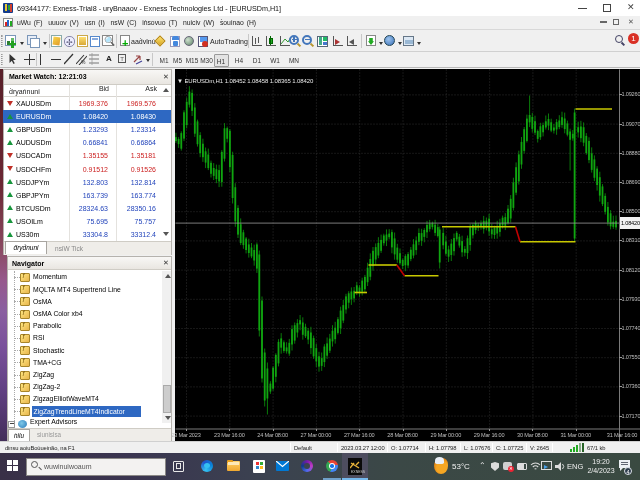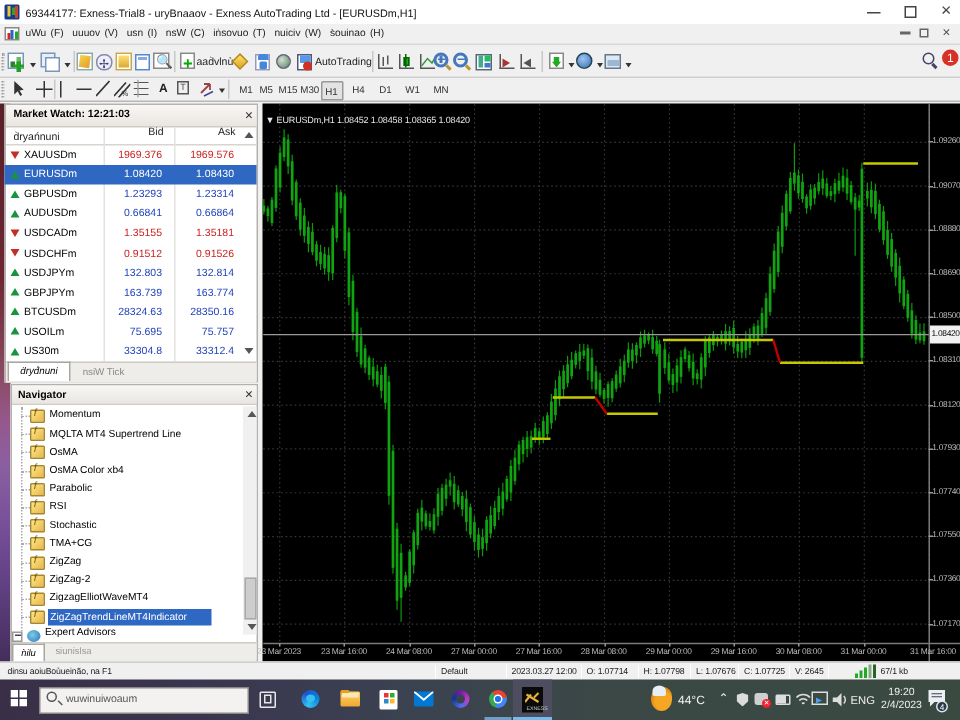--- a/index.html
+++ b/index.html
@@ -17,21 +17,21 @@
 .pricelab{position:absolute;left:621.5px;width:40px;font-size:5.6px;color:#bdbdbd;line-height:6px;letter-spacing:-0.2px;}
 .timelab{position:absolute;top:431.5px;font-size:5.6px;color:#bdbdbd;white-space:nowrap;transform:translateX(-50%);letter-spacing:-0.2px;}
 .trayic{position:absolute;top:461px;font-size:8px;color:#e8e8e8;}
 </style></head><body>
 
 <div class="abs" style="left:0;top:0;width:640px;height:15.5px;background:#fff;"></div>
 <div class="abs" style="left:3px;top:2.5px;width:10px;height:10px;background:#143c8c;border-radius:1px;"></div>
 <div class="abs" style="left:4.5px;top:4px;width:2px;height:7px;background:#e8c832;"></div>
 <div class="abs" style="left:7.5px;top:5px;width:2px;height:4.5px;background:#30a030;"></div>
 <div class="abs" style="left:10px;top:3.5px;width:1.5px;height:8px;background:#d04030;"></div>
-<div class="abs" style="left:17px;top:3.5px;font-size:7.2px;color:#111;">69344177: Exness-Trial8 - uryBnaaov - Exness AutoTrading Ltd - [EURUSDm,H1]</div>
+<div class="abs" style="left:17px;top:3.5px;font-size:7.2px;color:#111;">69344177: Exness-Trial8 - uryBnaaov - Exness Technologies Ltd - [EURUSDm,H1]</div>
 <div class="abs" style="left:578px;top:7.5px;width:9px;height:1px;background:#444;"></div>
 <div class="abs" style="left:603px;top:3.5px;width:8px;height:8px;border:1px solid #444;"></div>
 <div class="abs" style="left:627px;top:3px;font-size:9px;color:#444;line-height:9px;">✕</div>
 
 <div class="abs" style="left:0;top:15.5px;width:640px;height:14.5px;background:#f0f0f0;border-bottom:1px solid #d8d8d8;"></div>
 <div class="abs" style="left:3px;top:18px;width:10px;height:9px;background:#fff;border:1px solid #888;"></div>
 <div class="abs" style="left:4.5px;top:21.5px;width:2px;height:4px;background:#d22;"></div>
 <div class="abs" style="left:7px;top:19.5px;width:2px;height:6px;background:#26c;"></div>
 <div class="abs" style="left:10px;top:20.5px;width:1.5px;height:5px;background:#2a2;"></div>
 <div class="abs" style="left:17px;top:18.5px;font-size:6.8px;color:#222;word-spacing:1px;">uWu (F)&nbsp; uuuov (V)&nbsp; usn (I)&nbsp; nsW (C)&nbsp; iṅsovuo (T)&nbsp; nuiciv (W)&nbsp; s̀ouinao (H)</div>
@@ -757,21 +757,21 @@
 <div class="abs" style="left:323px;top:477.5px;width:18px;height:2px;background:#6f9fc8;"></div>
 <div class="abs" style="left:342px;top:453px;width:26px;height:24.5px;background:#4d4d5f;"></div>
 <div class="abs" style="left:348px;top:457.5px;width:14px;height:17px;background:#0a0a0a;"></div>
 <svg class="abs" style="left:350px;top:461px;" width="10" height="8">
     <path d="M0 7 L4 2 M1 2 L9 7 M6 4 L9 1" stroke="#e8b23a" stroke-width="1.4"></path>
   </svg>
 <div class="abs" style="left:351px;top:469.5px;font-size:3.5px;color:#c8c8c8;">EXNESS</div>
 <div class="abs" style="left:342px;top:477.5px;width:26px;height:2px;background:#76b9ed;"></div>
 <div class="abs" style="left:434px;top:458px;width:14px;height:16px;background:radial-gradient(circle at 60% 60%,#f5a623 45%,#e08010 70%);border-radius:50% 40% 50% 50%;"></div>
 <div class="abs" style="left:435px;top:457px;width:9px;height:7px;background:#e8eef5;border-radius:50% 50% 20% 20%;"></div>
-<div class="abs" style="left:452px;top:461.5px;font-size:8px;color:#f2f2f2;">44°C</div>
+<div class="abs" style="left:452px;top:461.5px;font-size:8px;color:#f2f2f2;">53°C</div>
 <div class="trayic" style="left:479px;">⌃</div>
 <div class="abs" style="left:491px;top:462px;width:8px;height:9px;background:#dcdcdc;clip-path:polygon(0 15%,50% 0,100% 15%,100% 60%,50% 100%,0 60%);"></div>
 <div class="abs" style="left:503px;top:462px;width:9px;height:8px;background:#cfcfcf;border-radius:2px;"></div>
 <div class="abs" style="left:508px;top:466px;width:6px;height:6px;background:#e23;border-radius:50%;font-size:4.5px;color:#fff;text-align:center;line-height:6px;">✕</div>
 <div class="abs" style="left:517px;top:463px;width:10px;height:6.5px;border:1px solid #ddd;border-radius:1px;"></div>
 <div class="abs" style="left:518px;top:464px;width:6px;height:4.5px;background:#ddd;"></div>
 <svg class="abs" style="left:530px;top:461.5px;" width="11" height="9">
     <path d="M1 3 A6 6 0 0 1 10 3 M2.8 5 A4 4 0 0 1 8.2 5 M4.6 7 A1.8 1.8 0 0 1 6.4 7" stroke="#ddd" fill="none" stroke-width="1.1"></path>
   </svg>
 <div class="abs" style="left:541px;top:461px;width:11px;height:9px;border:1px solid #ddd;"></div>

